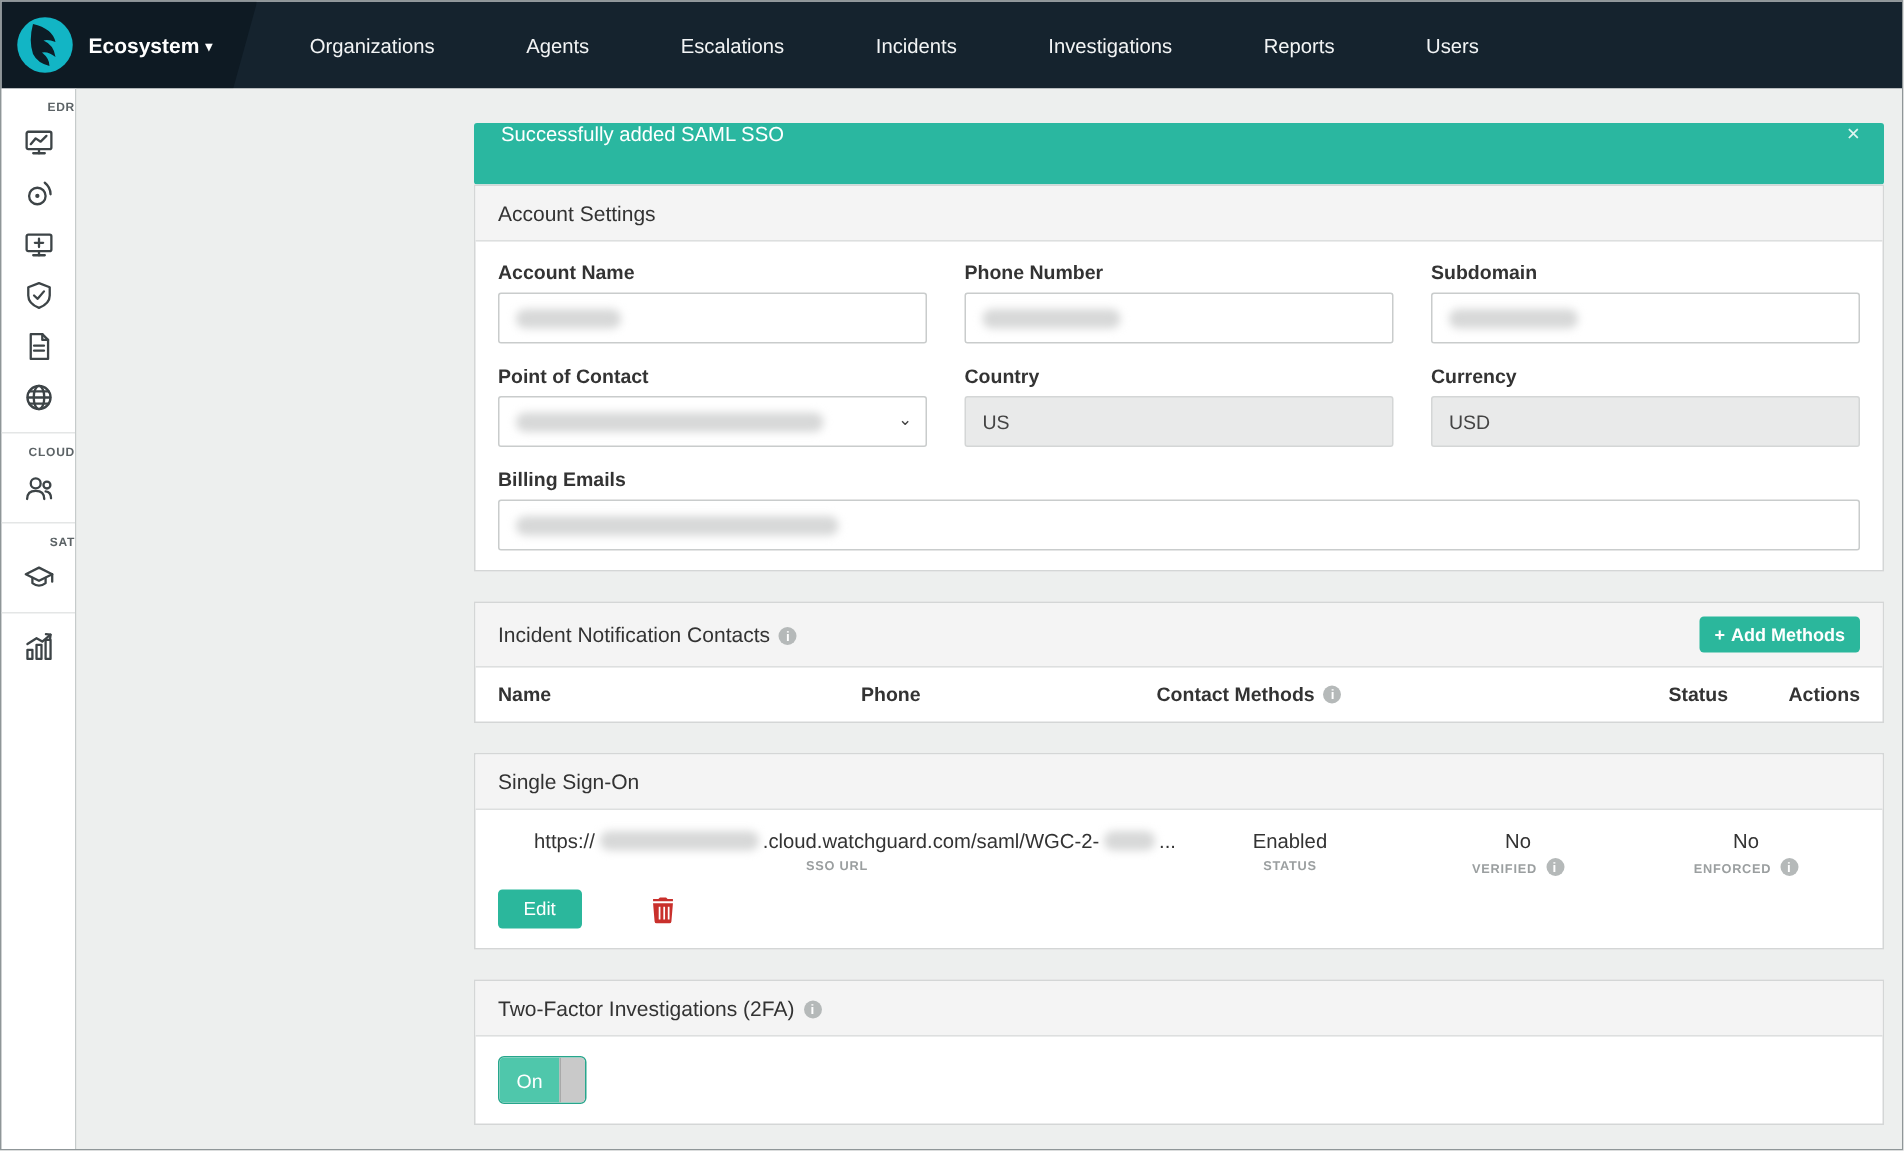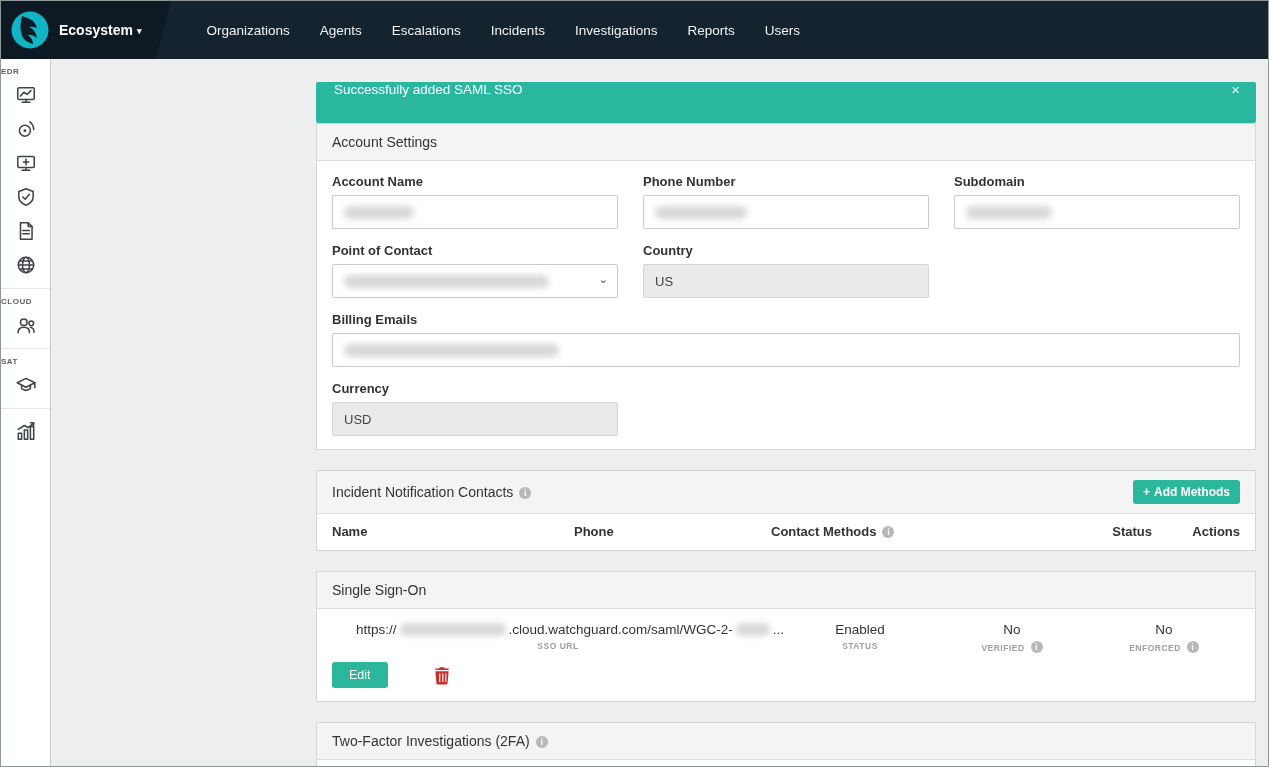--- a/index.html
+++ b/index.html
@@ -7,26 +7,26 @@
   body { width:1269px; height:767px; font-family:"Liberation Sans", sans-serif; background:#fff; }
   .app { width:1269px; height:767px; border:1px solid #8f9698; position:relative; overflow:hidden; background:#edefee; }
 
   
   .navbar { height:58px; background:#15232e; display:flex; align-items:center; color:#fff; }
   .brand-zone { display:flex; align-items:center; height:58px; padding:0 30px 0 10px; background:#0e1a23;
                 clip-path:polygon(0 0, 100% 0, calc(100% - 16px) 100%, 0 100%); }
   .logo { width:38px; height:38px; margin-right:10px; flex:0 0 auto; cursor:pointer; }
   .brand { font-size:14px; font-weight:bold; cursor:pointer; }
   .brand .caret { font-size:9px; margin-left:4px; vertical-align:1px; }
-  .nav-items { display:flex; list-style:none; margin:0 0 0 20px; padding:0; }
+  .nav-items { display:flex; list-style:none; margin:0 0 0 20px; padding:0;gap:31px; }
   .nav-item { padding:9px 15px; font-size:13.5px; color:#f2f4f5; cursor:pointer; white-space:nowrap; }
 
   
   .sidebar { position:absolute; top:58px; left:0; bottom:0; width:50px; background:#fff; border-right:1px solid #c6cbcb; }
-  .side-section { padding:5px 0 6px 0; text-align:left; }
+  .side-section { padding:5px 0 6px 0; text-align:right; }
   .side-section + .side-section { border-top:1px solid #e4e6e6; }
   .side-label { font-size:8px; font-weight:bold; color:#5c6366; letter-spacing:.5px; margin:3px 0 2px 0; }
   .side-icon { display:flex; justify-content:center; align-items:center; height:34px; cursor:pointer; }
   .side-icon svg { stroke:#3d4447; fill:none; stroke-width:1.4; stroke-linecap:round; stroke-linejoin:round; }
 
   
   .main { position:absolute; top:58px; left:50px; right:0; bottom:0; background:#edefee; padding:23px 12px 0 265px; overflow:hidden; }
 
   
   .banner { background:#2ab7a0; color:#fff; height:41px; border-radius:2px; display:flex; align-items:flex-start;
@@ -233,30 +233,30 @@
             <span class="field-label">Point of Contact</span>
             <div class="input select">
               <span class="blur w205"></span>
               <span class="chev">⌄</span>
             </div>
           </div>
           <div class="field">
             <span class="field-label">Country</span>
             <div class="input readonly">US</div>
           </div>
+          <div class="field">
+            <span class="field-label">Currency</span>
+            <div class="input readonly">USD</div>
+          </div>
+
           <div class="field full">
             <span class="field-label">Billing Emails</span>
             <div class="input">
                 <span class="blur w215"></span>
               </div>
-          </div>
-
-          <div class="field">
-            <span class="field-label">Currency</span>
-            <div class="input readonly">USD</div>
           </div>
         </div>
       </div>
     </section>
 
     <section class="card">
       <div class="card-header contacts-header">
         <span><span>Incident Notification Contacts</span><i class="info"></i></span>
         <button class="add-btn"><span class="plus">+</span><span>Add Methods</span></button>
       </div>

